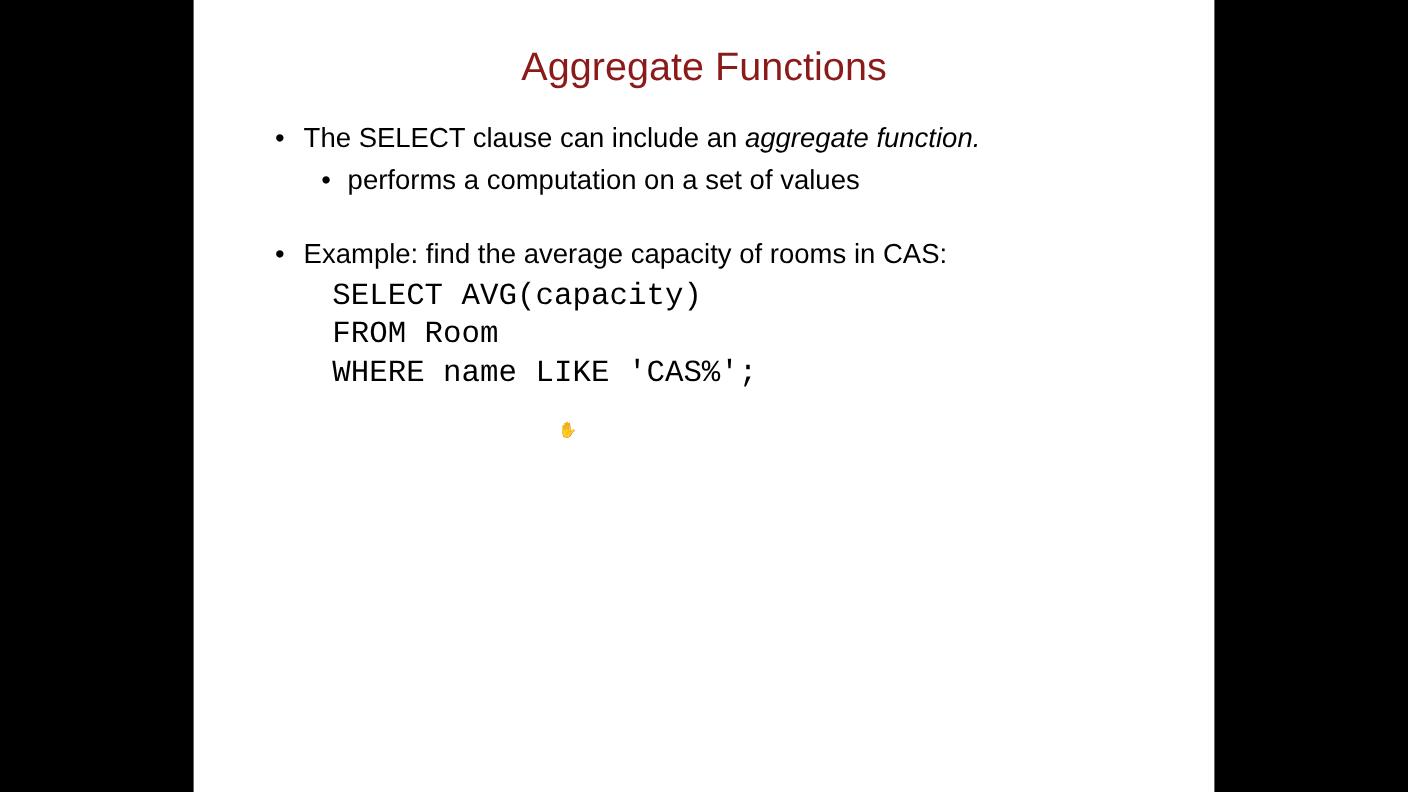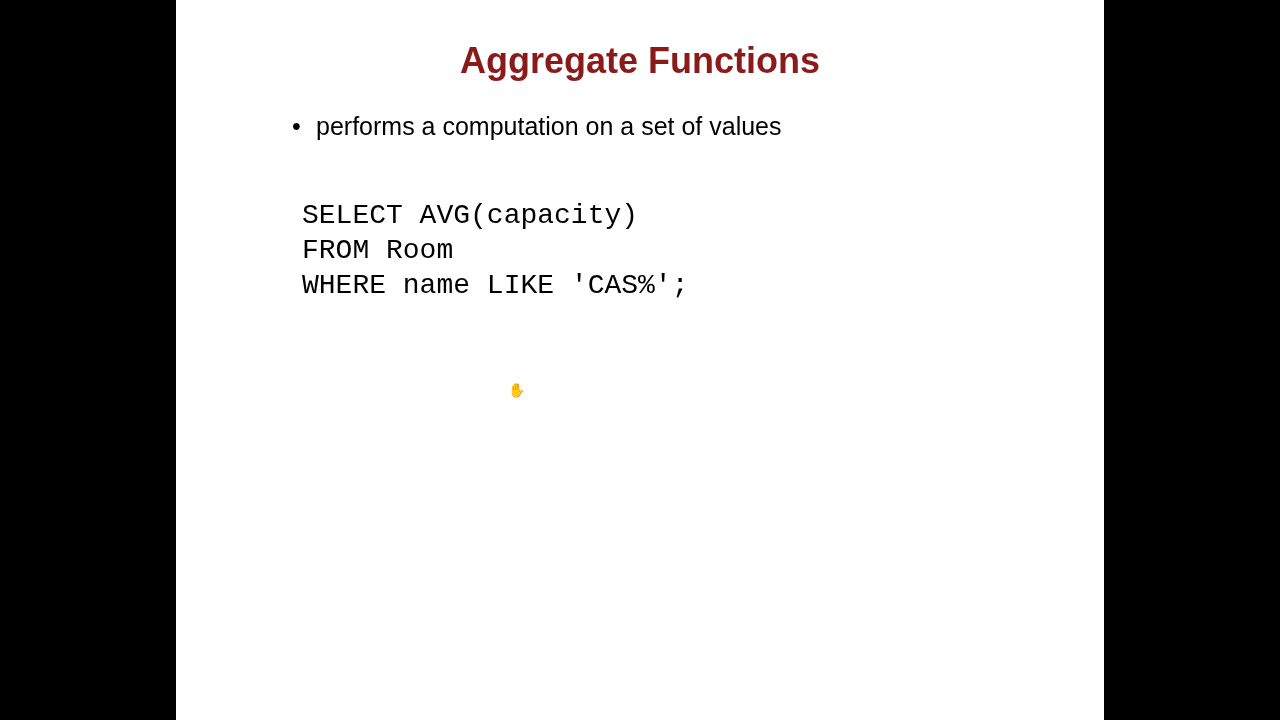--- a/index.html
+++ b/index.html
@@ -21,21 +21,21 @@
       width: 928px;
       height: 720px;
       background: #fff;
       position: relative;
       padding: 40px 50px;
     }
     .title {
       color: #8b1a1a;
       font-size: 36px;
       text-align: center;
-      font-weight: bold;
+      font-weight: normal;
       margin-bottom: 28px;
       font-family: Arial, Helvetica, sans-serif;
     }
     .content {
       padding-left: 10px;
     }
     ul {
       list-style: none;
     }
     .bullet-l1 {
@@ -51,21 +51,21 @@
       position: absolute;
       left: 14px;
       top: 0;
       font-size: 25px;
     }
     .bullet-l2 {
       position: relative;
       padding-left: 80px;
       font-size: 25px;
       color: #000;
-      margin-bottom: 20px;
+      margin-bottom: 3px;
       line-height: 1.35;
     }
     .bullet-l2::before {
       content: "•";
       position: absolute;
       left: 56px;
       top: 0;
       font-size: 25px;
     }
     .italic {
@@ -92,24 +92,30 @@
     }
   </style>
 </head>
 <body>
 
 <div class="slide">
   <h1 class="title">Aggregate Functions</h1>
 
   <div class="content">
     <ul>
+      <li class="bullet-l1">
+        <span>The SELECT clause can include an </span><span class="italic">aggregate function.</span>
+      </li>
       <li class="bullet-l2">performs a computation on a set of values</li>
     </ul>
 
     <div class="spacer"></div>
 
+    <ul>
+      <li class="bullet-l1">Example: find the average capacity of rooms in CAS:</li>
+    </ul>
     <div class="code-block">SELECT AVG(capacity)
 FROM Room
 WHERE name LIKE 'CAS%';</div>
   </div>
 
   <div class="cursor">✋</div>
 </div>
 
 </body></html>

